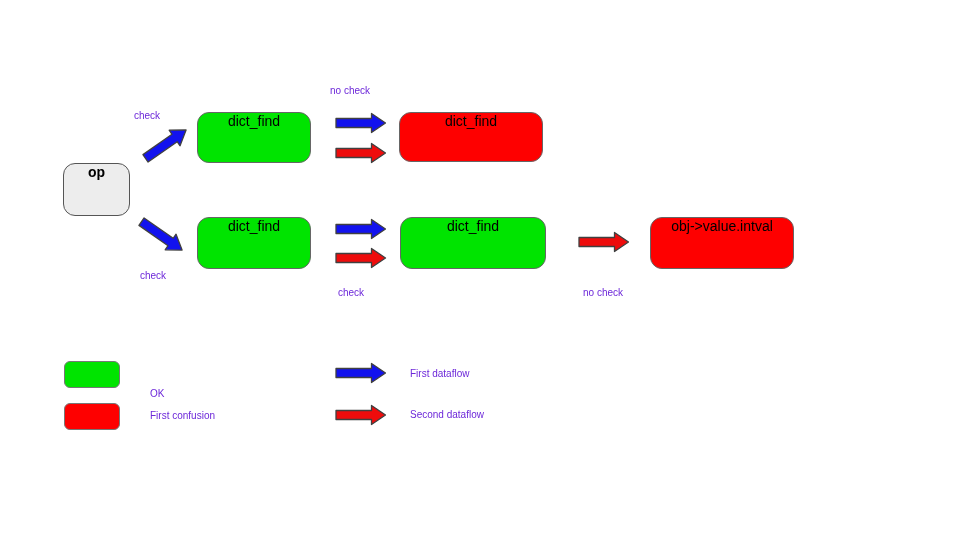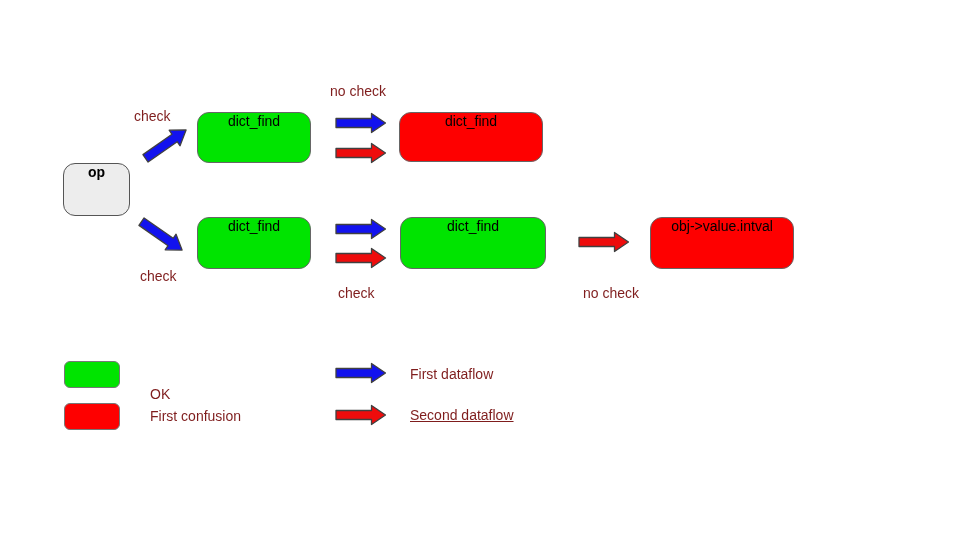--- a/index.html
+++ b/index.html
@@ -9,21 +9,21 @@
     font-family:"Liberation Sans", sans-serif; color:#000; overflow:hidden;
   }
   .node {
     position:absolute; display:flex; align-items:flex-start; justify-content:center;
     font-size:14px; color:#000; border:1px solid var(--node-border, #666);
     border-radius:12px; text-align:center;
   }
   .node.green { background:var(--ok-green, #00e400); }
   .node.red   { background:var(--confusion-red, #fe0000); }
   .node.gray  { background:var(--node-gray, #ededed); border-color:#555; }
-  .lbl { position:absolute; font-size:14px; line-height:16px; white-space:nowrap; color:#7f1d1d; }
+  .lbl { position:absolute; font-size:10px; line-height:16px; white-space:nowrap; color:#6d28d9; }
   .arrow { position:absolute; overflow:visible; }
   .arrow polygon { stroke:var(--arrow-outline, #404040); stroke-width:1.3; stroke-linejoin:round; }
   .arrow.blue polygon { fill:var(--flow-blue, #1212ee); }
   .arrow.red  polygon { fill:var(--flow-red, #ee0c0c); }
   .swatch {
     position:absolute; width:56px; height:27px;
     border:1.5px solid #777; border-radius:6px;
   }
   .swatch.green { background:var(--ok-green, #00e400); }
   .swatch.red   { background:var(--confusion-red, #fe0000); }
@@ -102,15 +102,15 @@
   <div class="lbl" style="left:150px; top:408px;">First confusion</div>
 
   <svg class="arrow blue" width="52" height="22" viewBox="0 0 52 22" style="left:335px; top:362px;">
     <polygon points="1,6.5 36.5,6.5 36.5,1.5 50.5,11 36.5,20.5 36.5,15.5 1,15.5"></polygon>
   </svg>
   <div class="lbl" style="left:410px; top:366px;text-align:center;">First dataflow</div>
 
   <svg class="arrow red" width="52" height="22" viewBox="0 0 52 22" style="left:335px; top:404px;">
     <polygon points="1,6.5 36.5,6.5 36.5,1.5 50.5,11 36.5,20.5 36.5,15.5 1,15.5"></polygon>
   </svg>
-  <div class="lbl" style="left:410px; top:407px;text-decoration:underline;">Second dataflow</div>
+  <div class="lbl" style="left:410px; top:407px;">Second dataflow</div>
 
 </div>
 
 </body></html>

